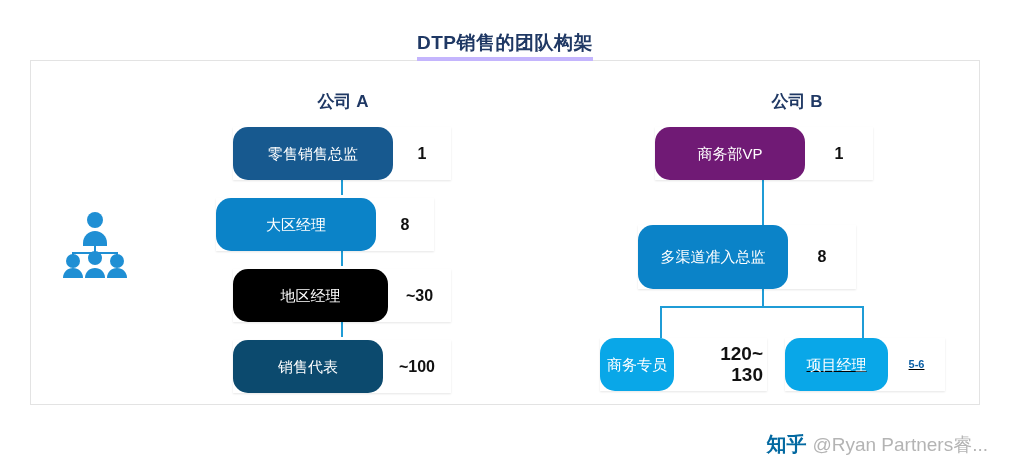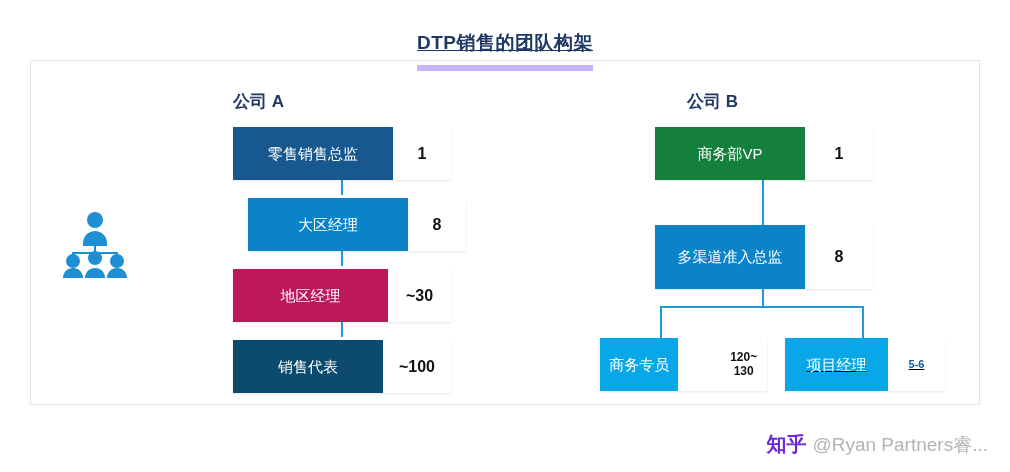--- a/index.html
+++ b/index.html
@@ -22,46 +22,46 @@
 
   .title{
     position:absolute;
     left:0;top:30px;width:1010px;
     text-align:center;
     font-size:19px;font-weight:bold;
     color:#1f3864;
     letter-spacing:0.5px;
   }
   .title span{
-    border-bottom:6px solid #c4b5fd;
-    padding-bottom:12px;
-    text-decoration:underline;
+    border-bottom:4px solid #c4b5fd;
+    padding-bottom:4px;
   }
 
   .col-head{
     position:absolute;
     font-size:17px;font-weight:bold;color:#1f3864;
-    text-align:left;
+    text-align:center;
   }
 
   
   .node{
     position:absolute;
     display:flex;
     box-sizing:border-box;
     box-shadow:0 1px 2px rgba(0,0,0,0.10);
   }
   .node .lbl{
     display:flex;align-items:center;justify-content:center;
     color:#ffffff;
     font-size:15px;
     box-sizing:border-box;
     padding:0 6px;
     text-align:center;
     line-height:1.15;
+    border-radius:15px;
   }
   .node .num{
     display:flex;align-items:center;justify-content:center;
     background:#ffffff;
     font-size:16px;font-weight:bold;
     color:#111111;
     box-sizing:border-box;
     padding:0 4px;
     text-align:center;
     line-height:1.1;
@@ -82,21 +82,21 @@
 
   .watermark{
     position:absolute;
     right:22px;bottom:14px;
     font-size:19px;
     color:#b4b4b4;
     font-family:"Liberation Sans","DejaVu Sans",sans-serif;
     display:flex;align-items:center;gap:6px;
   }
   .watermark .zh{
-    font-weight:bold;color:#6d28d9;font-size:20px;
+    font-weight:bold;color:#0369a1;font-size:20px;
   }
 </style>
 </head>
 <body>
 
 <div id="canvas">
 
   <div class="frame"></div>
 
   <div class="title">
@@ -127,54 +127,54 @@
 
   <div class="connector conn-v" style="left:341px;top:180px;height:15px;"></div>
   <div class="connector conn-v" style="left:341px;top:251px;height:15px;"></div>
   <div class="connector conn-v" style="left:341px;top:322px;height:15px;"></div>
 
   <div class="node" style="left:233px;top:127px;width:218px;height:53px;">
     <div class="lbl" style="width:160px;background:#17598f;">零售销售总监</div>
     <div class="num" style="width:58px;">1</div>
   </div>
 
-  <div class="node" style="left:248px;top:198px;width:218px;height:53px;">
+  <div class="node" style="left:216px;top:198px;width:218px;height:53px;">
     <div class="lbl" style="width:160px;background:#0b83c8;">大区经理</div>
     <div class="num" style="width:58px;">8</div>
   </div>
 
   <div class="node" style="left:233px;top:269px;width:218px;height:53px;">
-    <div class="lbl" style="width:155px;background:#be185d;">地区经理</div>
+    <div class="lbl" style="width:155px;background:#000000;">地区经理</div>
     <div class="num" style="width:63px;">~30</div>
   </div>
 
   <div class="node" style="left:233px;top:340px;width:218px;height:53px;">
     <div class="lbl" style="width:150px;background:#0c4a6e;">销售代表</div>
     <div class="num" style="width:68px;">~100</div>
   </div>
 
   <div class="connector conn-v" style="left:762px;top:180px;height:46px;"></div>
   <div class="connector conn-v" style="left:762px;top:278px;height:28px;"></div>
   <div class="connector conn-h" style="left:660px;top:306px;width:204px;"></div>
   <div class="connector conn-v" style="left:660px;top:306px;height:32px;"></div>
   <div class="connector conn-v" style="left:862px;top:306px;height:32px;"></div>
 
   <div class="node" style="left:655px;top:127px;width:218px;height:53px;">
-    <div class="lbl" style="width:150px;background:#15803d;">商务部VP</div>
+    <div class="lbl" style="width:150px;background:#701a75;">商务部VP</div>
     <div class="num" style="width:68px;">1</div>
   </div>
 
-  <div class="node" style="left:655px;top:225px;width:218px;height:64px;">
+  <div class="node" style="left:638px;top:225px;width:218px;height:64px;">
     <div class="lbl" style="width:150px;background:#0b83c8;">多渠道准入总监</div>
     <div class="num" style="width:68px;">8</div>
   </div>
 
   <div class="node" style="left:600px;top:338px;width:167px;height:53px;gap:42px;">
     <div class="lbl" style="width:105px;background:#09a7e8;">商务专员</div>
-    <div class="num" style="width:62px;font-size:12px;white-space:pre-line;">120~
+    <div class="num" style="width:62px;font-size:19px;white-space:pre-line;text-align:right;">120~
 130</div>
   </div>
 
   <div class="node" style="left:785px;top:338px;width:160px;height:53px;text-decoration:underline;">
     <div class="lbl" style="width:103px;background:#09a7e8;">项目经理</div>
     <div class="num" style="width:57px;font-size:11px;color:#0b5fa5;">5-6</div>
   </div>
 
   <div class="watermark">
     <span class="zh">知乎</span>

